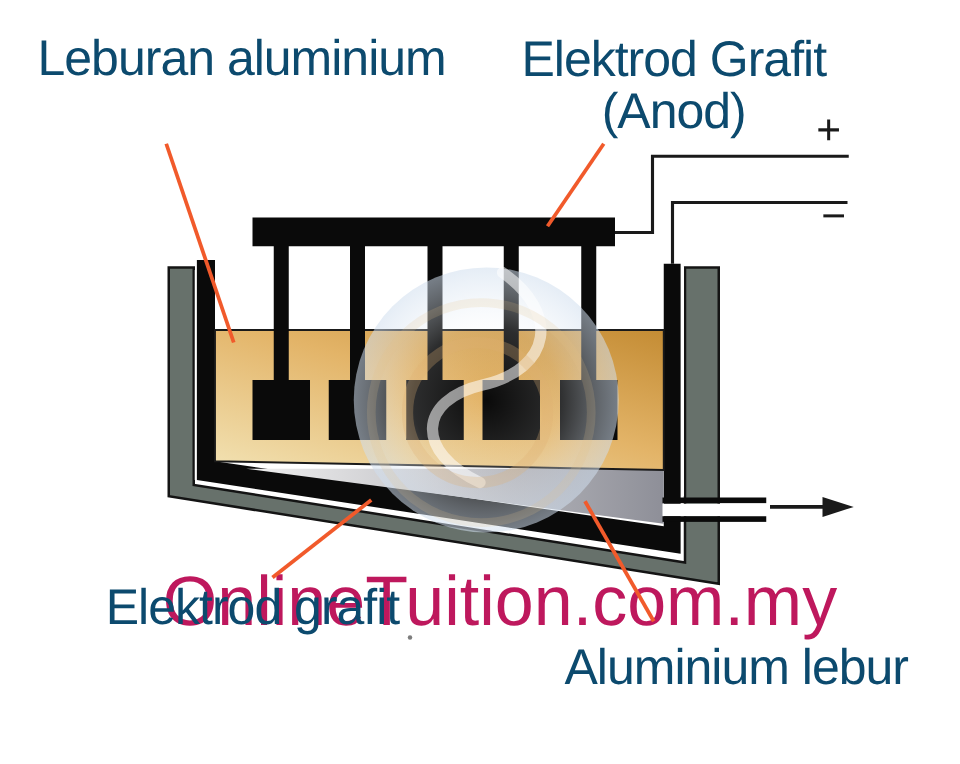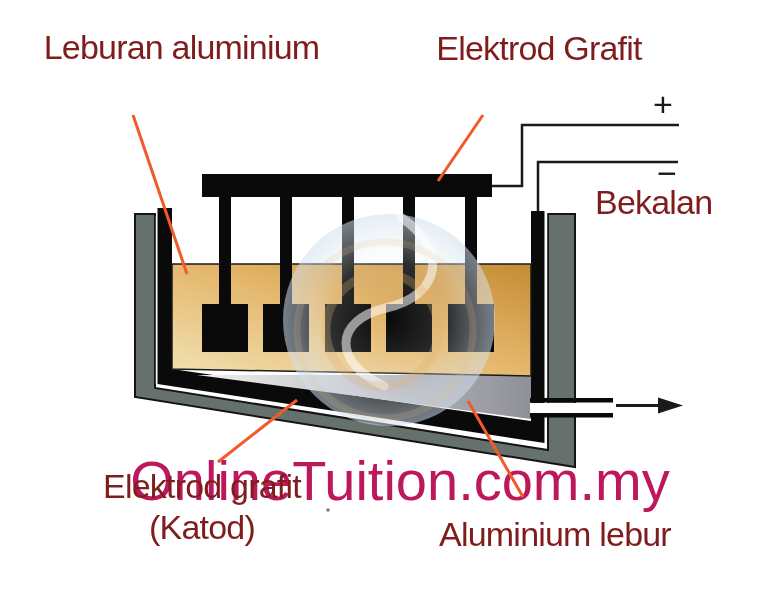--- a/index.html
+++ b/index.html
@@ -2,21 +2,21 @@
 <html><head>
 <meta charset="utf-8">
 <style>
   html,body{margin:0;padding:0;background:#ffffff;}
   .stage{
     position:relative;width:768px;height:611px;background:#ffffff;
     overflow:hidden;font-family:"Liberation Sans",sans-serif;
   }
   .stage svg{position:absolute;left:0;top:0;}
   .lbl{
-    position:absolute;font-size:34px;line-height:41px;color:#7f1d1d;
+    position:absolute;font-size:40px;line-height:41px;color:#0c4a6e;
     letter-spacing:-0.8px;text-align:center;white-space:nowrap;z-index:4;
   }
   .lbl.left-align{text-align:left;}
   .sign{
     position:absolute;font-size:34px;line-height:41px;color:#1a1a1a;
     text-align:center;width:36px;z-index:4;
   }
   .watermark-text{
     position:absolute;left:84px;top:451px;width:632px;text-align:center;
     font-size:56px;line-height:60px;letter-spacing:0;color:#be185d;
@@ -110,30 +110,29 @@
       <line x1="468" y1="401" x2="523" y2="497"></line>
     </g>
   </svg>
 
   <div class="lbl" style="left:30px;top:27px;width:303px;">
     <div>Leburan aluminium</div>
   </div>
 
   <div class="lbl" style="left:389px;top:28px;width:300px;">
     <div>Elektrod Grafit</div>
+    <div>(Anod)</div>
   </div>
 
   <div class="sign" style="left:645px;top:84px;">+</div>
 
   <div class="sign" style="left:649px;top:153px;">−</div>
 
   <div class="lbl left-align" style="left:595px;top:182px;">
-    <div>Bekalan</div>
   </div>
 
   <div class="lbl" style="left:52px;top:466px;width:300px;">
     <div>Elektrod grafit</div>
-    <div>(Katod)</div>
   </div>
 
-  <div class="lbl" style="left:405px;top:514px;width:300px;">Aluminium lebur</div>
+  <div class="lbl" style="left:439px;top:514px;width:300px;">Aluminium lebur</div>
 
 </div>
 
 </body></html>

